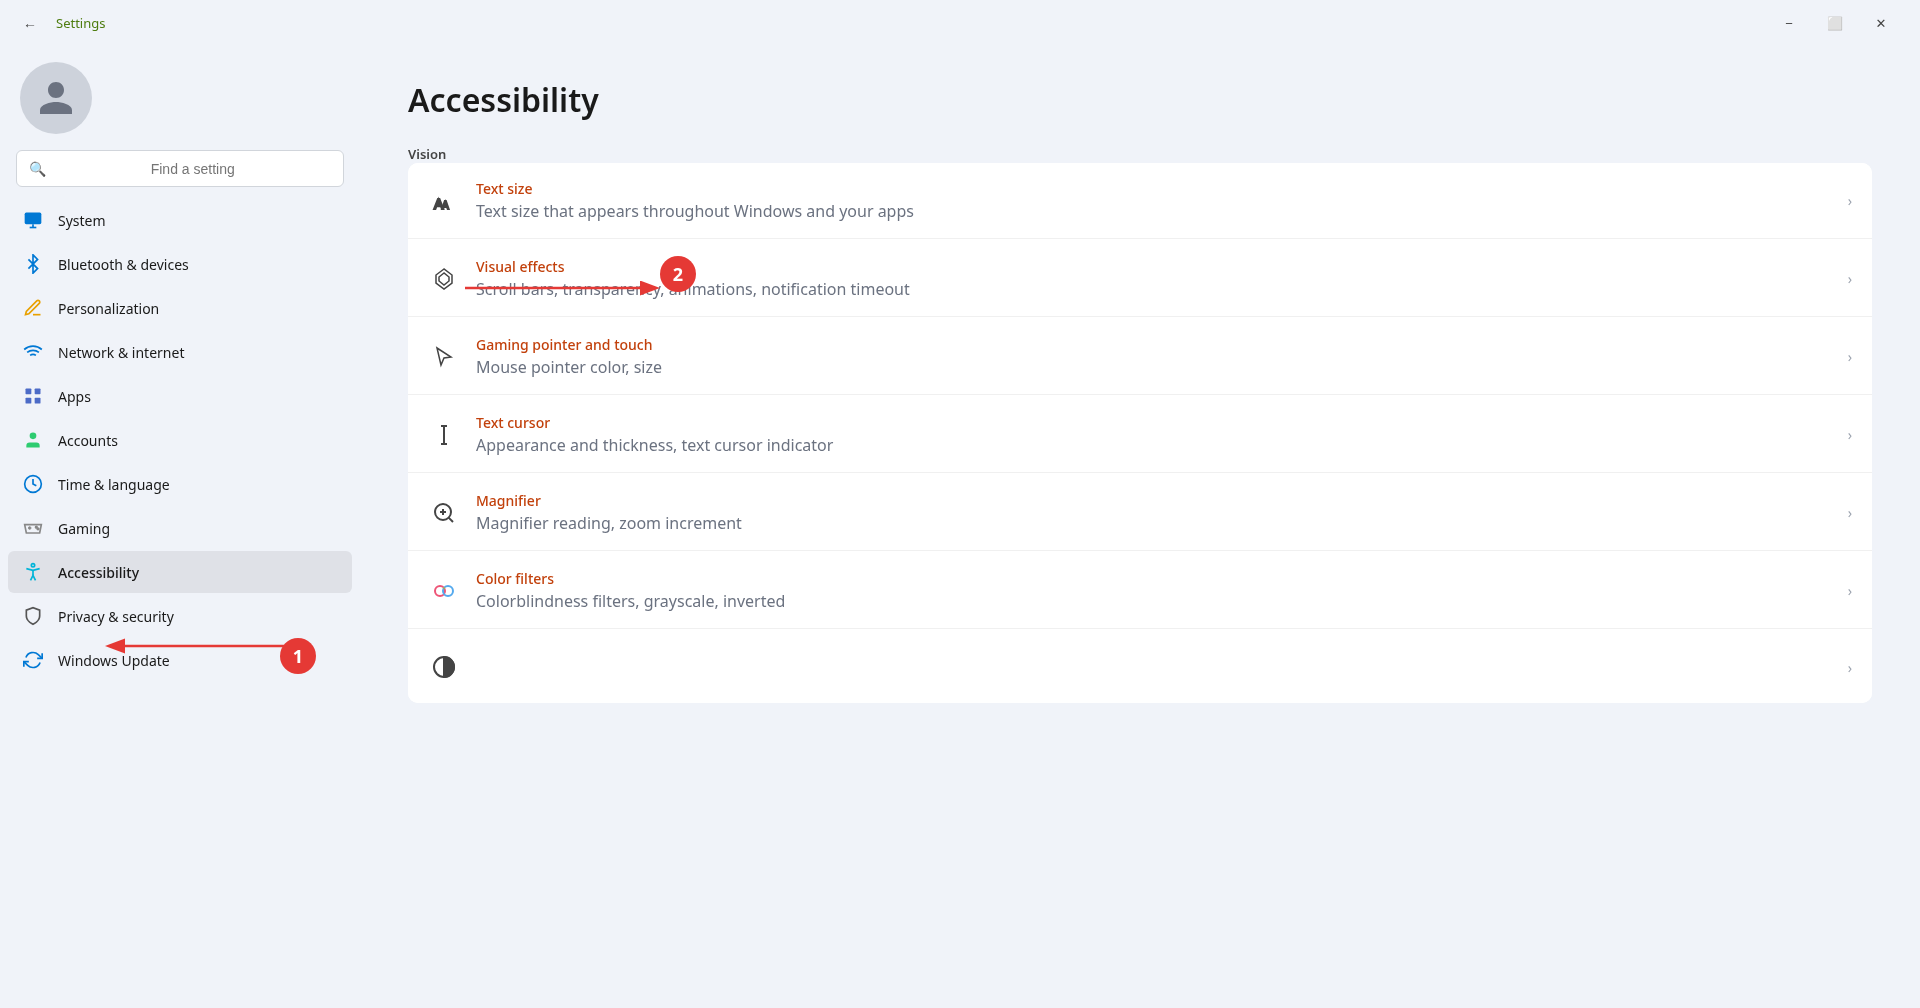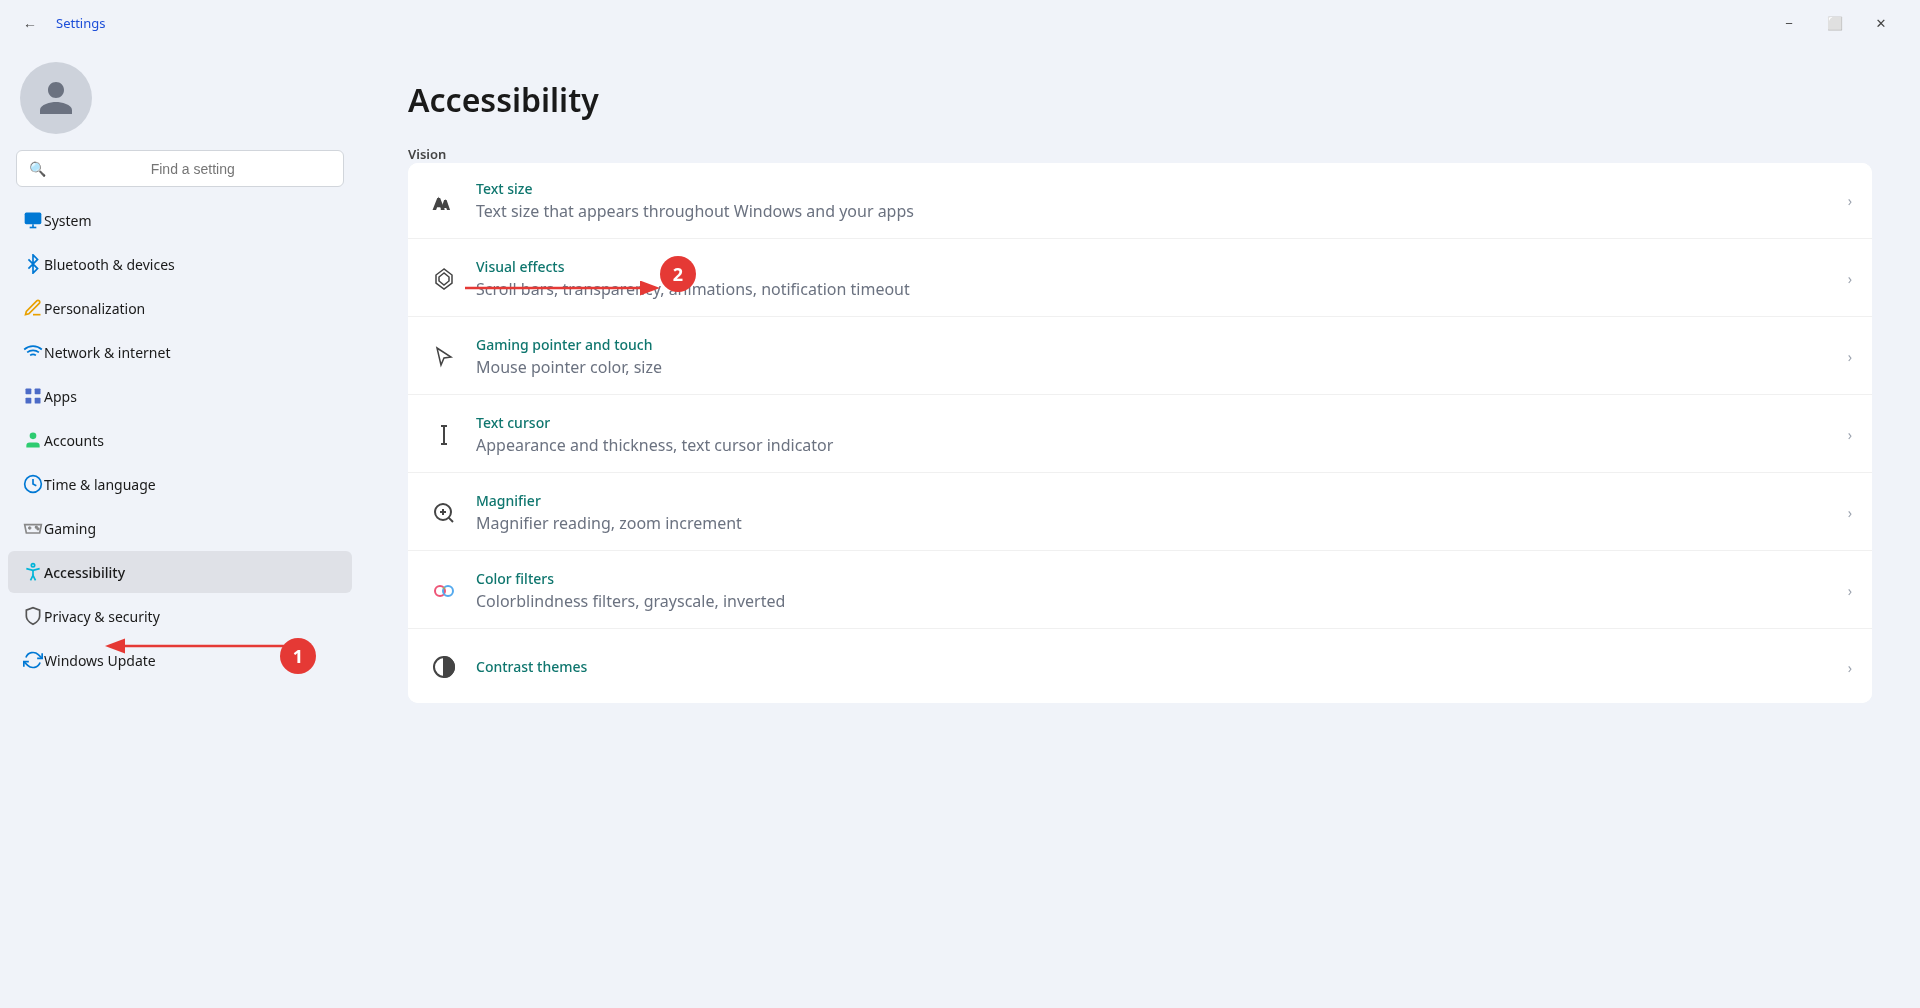--- a/index.html
+++ b/index.html
@@ -23,21 +23,21 @@
       height: 46px;
       flex-shrink: 0;
     }
     .title-bar-left {
       display: flex;
       align-items: center;
       gap: 12px;
     }
     .title-bar-title {
       font-size: 13px;
-      color: #1d4ed8;
+      color: #4d7c0f;
     }
     .title-bar-controls {
       display: flex;
       gap: 0;
     }
     .title-bar-btn {
       width: 46px;
       height: 32px;
       display: flex;
       align-items: center;
@@ -116,20 +116,21 @@
       text-align: center;
     }
     .search-icon-svg {
       color: #6b7280;
       font-size: 14px;
     }
 
     .nav-item {
       display: flex;
       align-items: center;
+      gap: 14px;
       padding: 10px 14px;
       border-radius: 6px;
       cursor: pointer;
       font-size: 14px;
       color: #1a1a1a;
       margin-bottom: 2px;
     }
     .nav-item.active {
       background: rgba(0,0,0,0.07);
       font-weight: 500;
@@ -204,21 +205,21 @@
       flex-shrink: 0;
       font-size: 20px;
       color: #444;
     }
     .setting-text {
       flex: 1;
     }
     .setting-title {
       font-size: 14px;
       font-weight: 500;
-      color: #0f766e;
+      color: #c2410c;
       margin-bottom: 2px;
     }
     .setting-subtitle {
       font-size: 16px;
       color: #6b7280;
     }
     .setting-chevron {
       color: #9ca3af;
       font-size: 14px;
     }
@@ -501,21 +502,20 @@
     <span class="setting-chevron">›</span>
   </div>
         <div class="setting-item">
     <div class="setting-icon">
       <svg width="24" height="24" viewBox="0 0 24 24" fill="none" stroke="#444" stroke-width="2">
               <circle cx="12" cy="12" r="10"></circle>
               <path d="M12 2 A10 10 0 0 1 12 22 Z" fill="#444"></path>
             </svg>
     </div>
     <div class="setting-text">
-      <div class="setting-title">Contrast themes</div>
     </div>
     <span class="setting-chevron">›</span>
   </div>
       </div>
   </div>
 </div>
 
 <div class="badge-1">1</div>
 <div class="badge-2">2</div>
 

